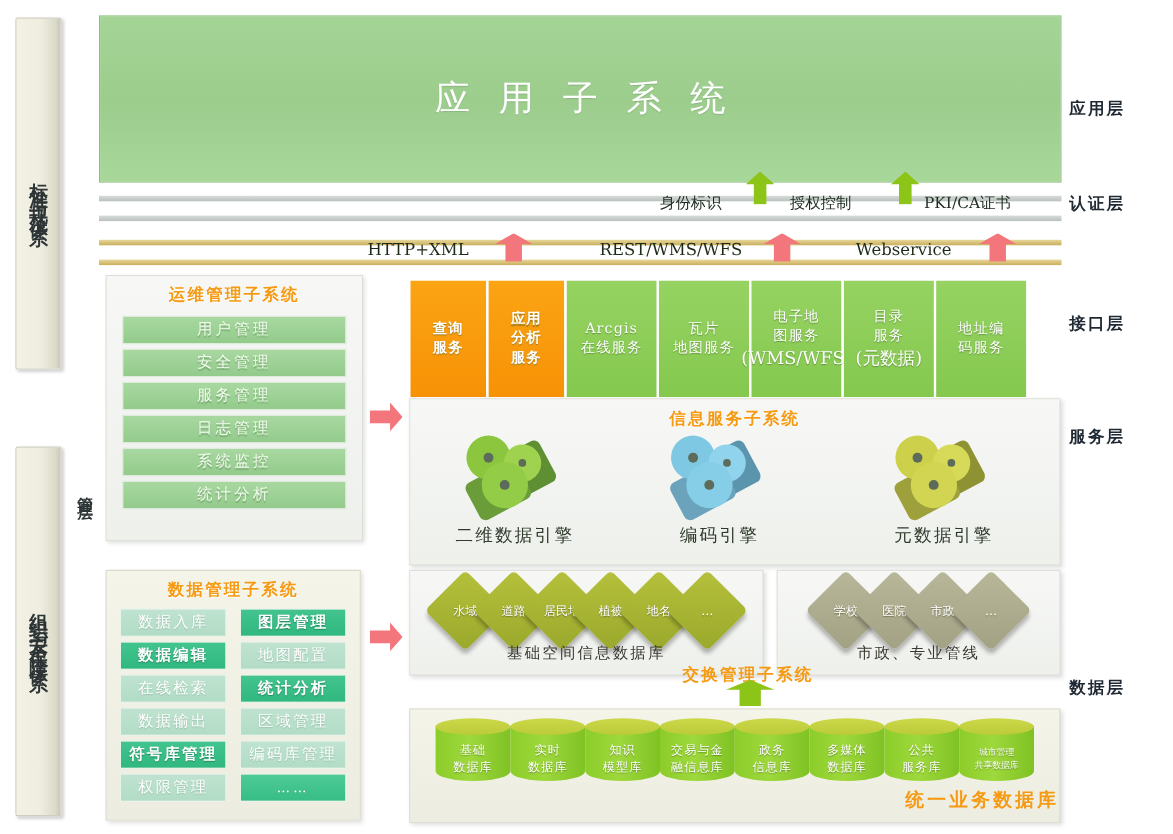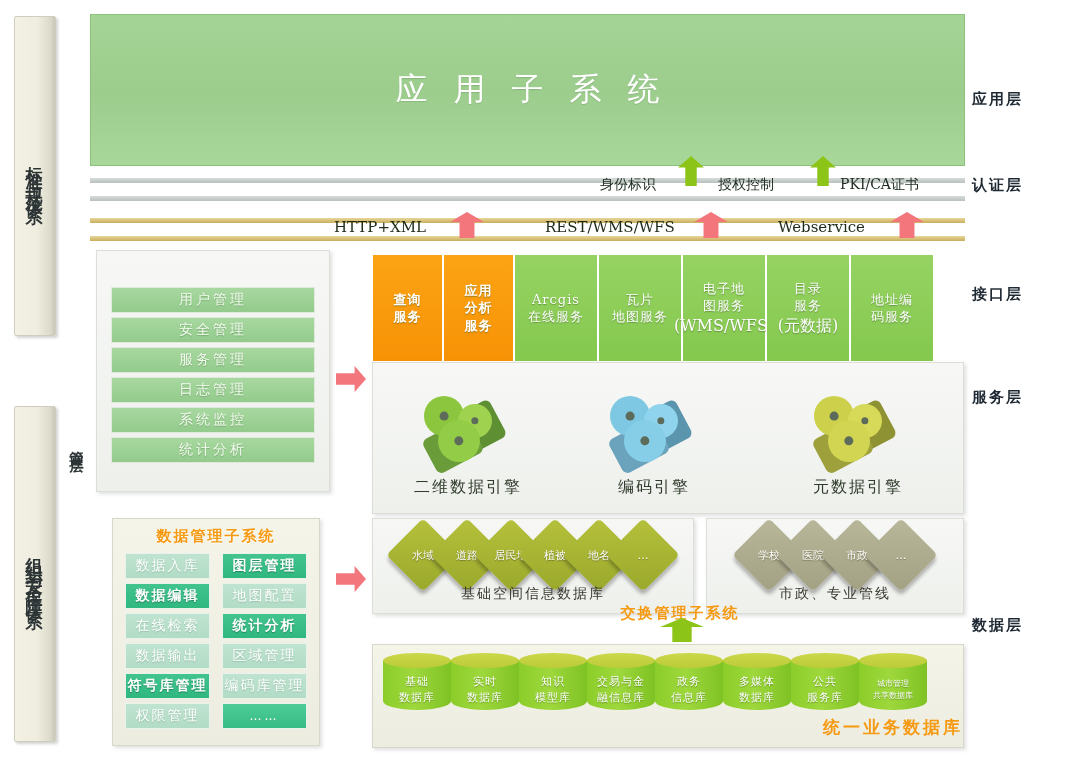--- a/index.html
+++ b/index.html
@@ -189,21 +189,21 @@
     font-size:14px; color:#3a3a31; letter-spacing:2px;
   }
   #ex-title{
     position:absolute; left:560px; top:604px; width:240px; text-align:center;
     font-family:"DejaVu Serif","Liberation Serif",serif;
     font-weight:bold; font-size:15px; color:#f59a12; letter-spacing:2px;
   }
 
   
   #db-panel{ left:372px; top:644px; width:592px; height:104px; }
-  #db-row{ position:absolute; left:10px; top:8px; right:10px; display:flex; justify-content:flex-start; }
+  #db-row{ position:absolute; left:10px; top:8px; right:10px; display:flex; justify-content:center; }
   .cyl{ width:68px; height:62px; position:relative; }
   .cyl .body{
     position:absolute; left:0; right:0; top:7px; bottom:5px;
     background:linear-gradient(to right,#8ccd2a,#9ed83c 45%,#7fc223);
     border-radius:0 0 34px 34px/0 0 9px 9px;
   }
   .cyl .top{
     position:absolute; left:0; right:0; top:0; height:15px;
     background:linear-gradient(to bottom,#cbd84a,#bccb38);
     border-radius:50%;
@@ -256,20 +256,21 @@
   <div class="rail gold" id="rail-y1"></div>
   <div class="rail gold" id="rail-y2"></div>
   <div class="rail-text lat" style="left:334px; top:218px">HTTP+XML</div>
   <div class="rail-text lat" style="left:545px; top:218px">REST/WMS/WFS</div>
   <div class="rail-text lat" style="left:778px; top:218px">Webservice</div>
   <div class="arrow-up pink big" style="left:450px; top:212px"></div>
   <div class="arrow-up pink big" style="left:694px; top:212px"></div>
   <div class="arrow-up pink big" style="left:890px; top:212px"></div>
 
   <div class="panel" id="ops-panel" style="left:96px; top:250px; width:234px; height:242px;">
+    <div class="panel-title" style="top:8px">运维管理子系统</div>
     <div id="ops-list">
       <div class="ops-item">用户管理</div>
       <div class="ops-item">安全管理</div>
       <div class="ops-item">服务管理</div>
       <div class="ops-item">日志管理</div>
       <div class="ops-item">系统监控</div>
       <div class="ops-item">统计分析</div>
     </div>
   </div>
   <div class="arrow-right" style="left:336px; top:366px"></div>
@@ -302,20 +303,21 @@
            <span>服务</span><br>
            <span class="sm">(元数据)</span></div>
     </div>
     <div class="iface green w2">
       <div><span>地址编</span><br>
            <span>码服务</span></div>
     </div>
   </div>
 
   <div class="panel" id="svc-panel">
+    <div class="panel-title">信息服务子系统</div>
 
     <div class="engine" style="left:10px; top:32px;">
       <div class="gears">
         <div class="gslab" style="left:62px; top:14px; width:56px; height:42px; background:#5f8f33; transform:rotate(-28deg);"></div>
         <div class="gslab" style="left:44px; top:32px; width:52px; height:38px; background:#6a9c3a; transform:rotate(-28deg);"></div>
         <div class="gear" style="left:44px; top:4px;  width:34px; height:34px; background:#8cc63f; box-shadow:0 0 0 3px #8cc63f;"></div>
         <div class="gear" style="left:78px; top:12px; width:28px; height:28px; background:#9ed24f; box-shadow:0 0 0 3px #9ed24f;"></div>
         <div class="gear" style="left:58px; top:28px; width:36px; height:36px; background:#93cc46; box-shadow:0 0 0 3px #93cc46;"></div>
       </div>
       <div class="cap">二维数据引擎</div>
@@ -337,21 +339,21 @@
         <div class="gslab" style="left:62px; top:14px; width:56px; height:42px; background:#8f9232; transform:rotate(-28deg);"></div>
         <div class="gslab" style="left:44px; top:32px; width:52px; height:38px; background:#9ea03c; transform:rotate(-28deg);"></div>
         <div class="gear" style="left:44px; top:4px;  width:34px; height:34px; background:#ccd04a; box-shadow:0 0 0 3px #ccd04a;"></div>
         <div class="gear" style="left:78px; top:12px; width:28px; height:28px; background:#d6da58; box-shadow:0 0 0 3px #d6da58;"></div>
         <div class="gear" style="left:58px; top:28px; width:36px; height:36px; background:#d1d552; box-shadow:0 0 0 3px #d1d552;"></div>
       </div>
       <div class="cap">元数据引擎</div>
     </div>
   </div>
 
-  <div class="panel cream" id="dm-panel" style="left:112px; top:518px; width:208px; height:228px;">
+  <div class="panel cream" id="dm-panel" style="left:96px; top:518px; width:232px; height:228px;">
     <div class="panel-title" style="top:8px">数据管理子系统</div>
     <div id="dm-grid">
       <div class="dm-item">数据入库</div>
       <div class="dm-item hl">图层管理</div>
       <div class="dm-item hl">数据编辑</div>
       <div class="dm-item">地图配置</div>
       <div class="dm-item">在线检索</div>
       <div class="dm-item hl">统计分析</div>
       <div class="dm-item">数据输出</div>
       <div class="dm-item">区域管理</div>

